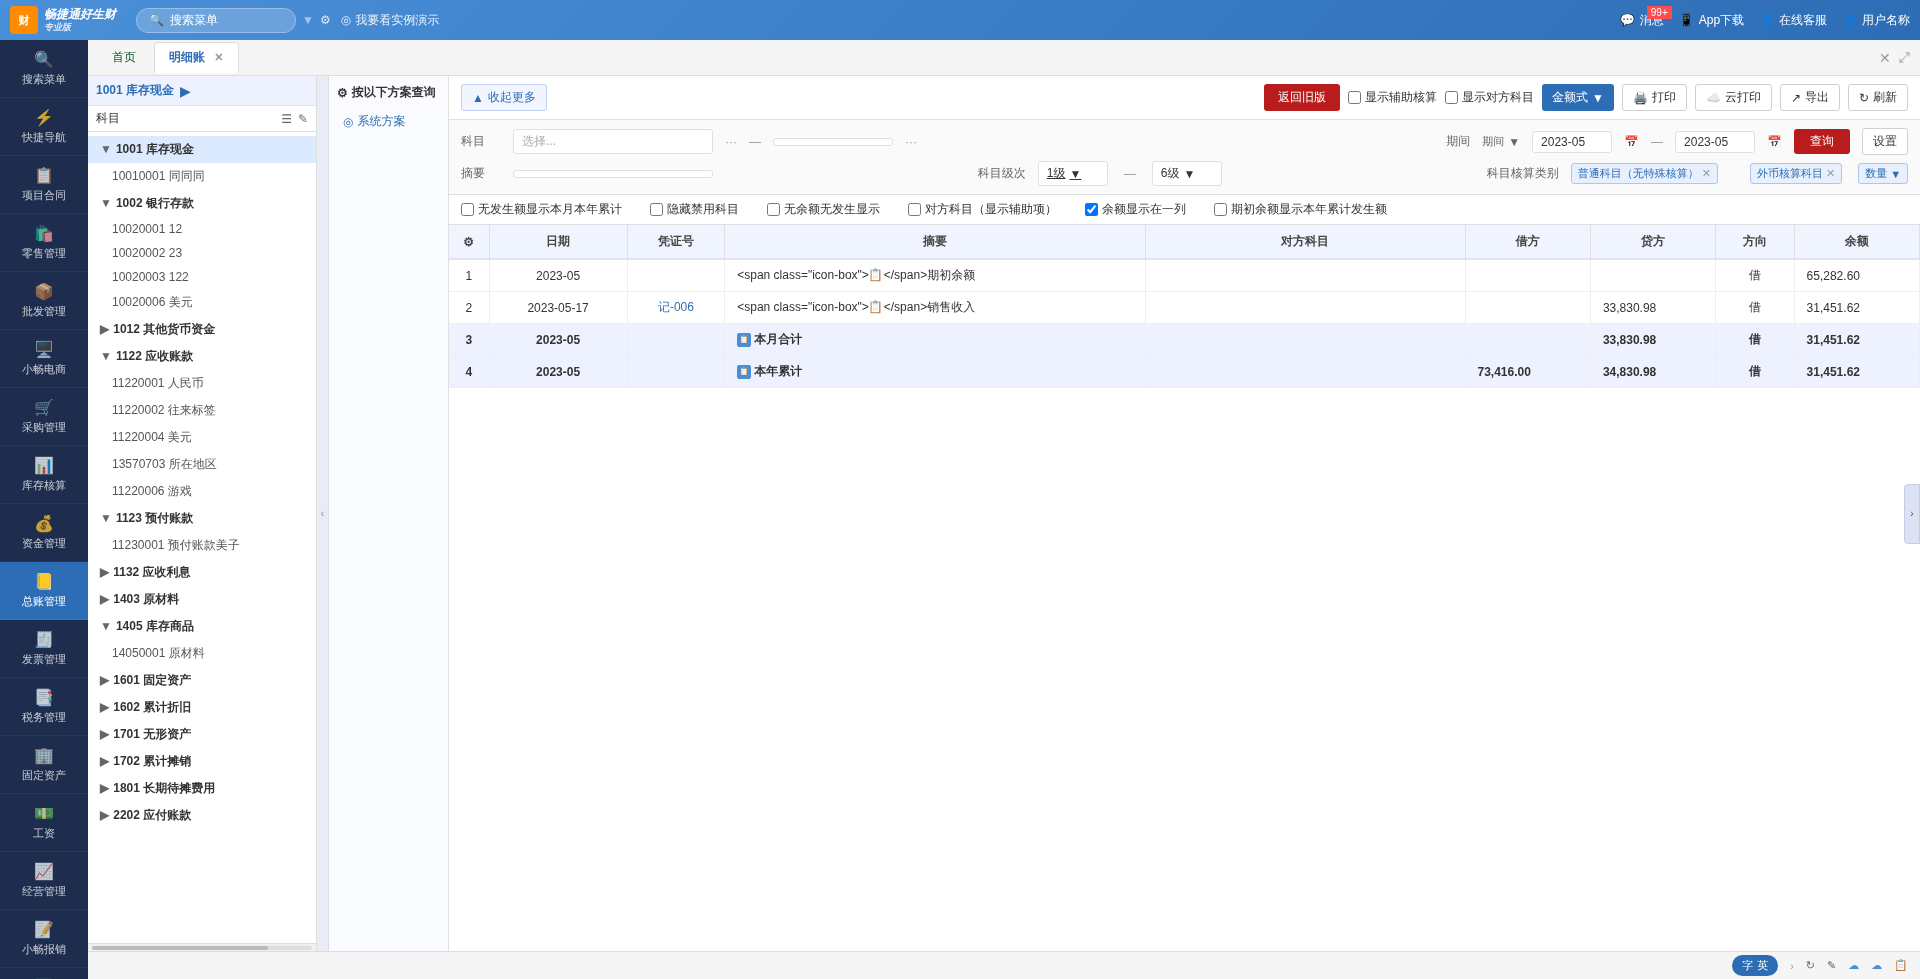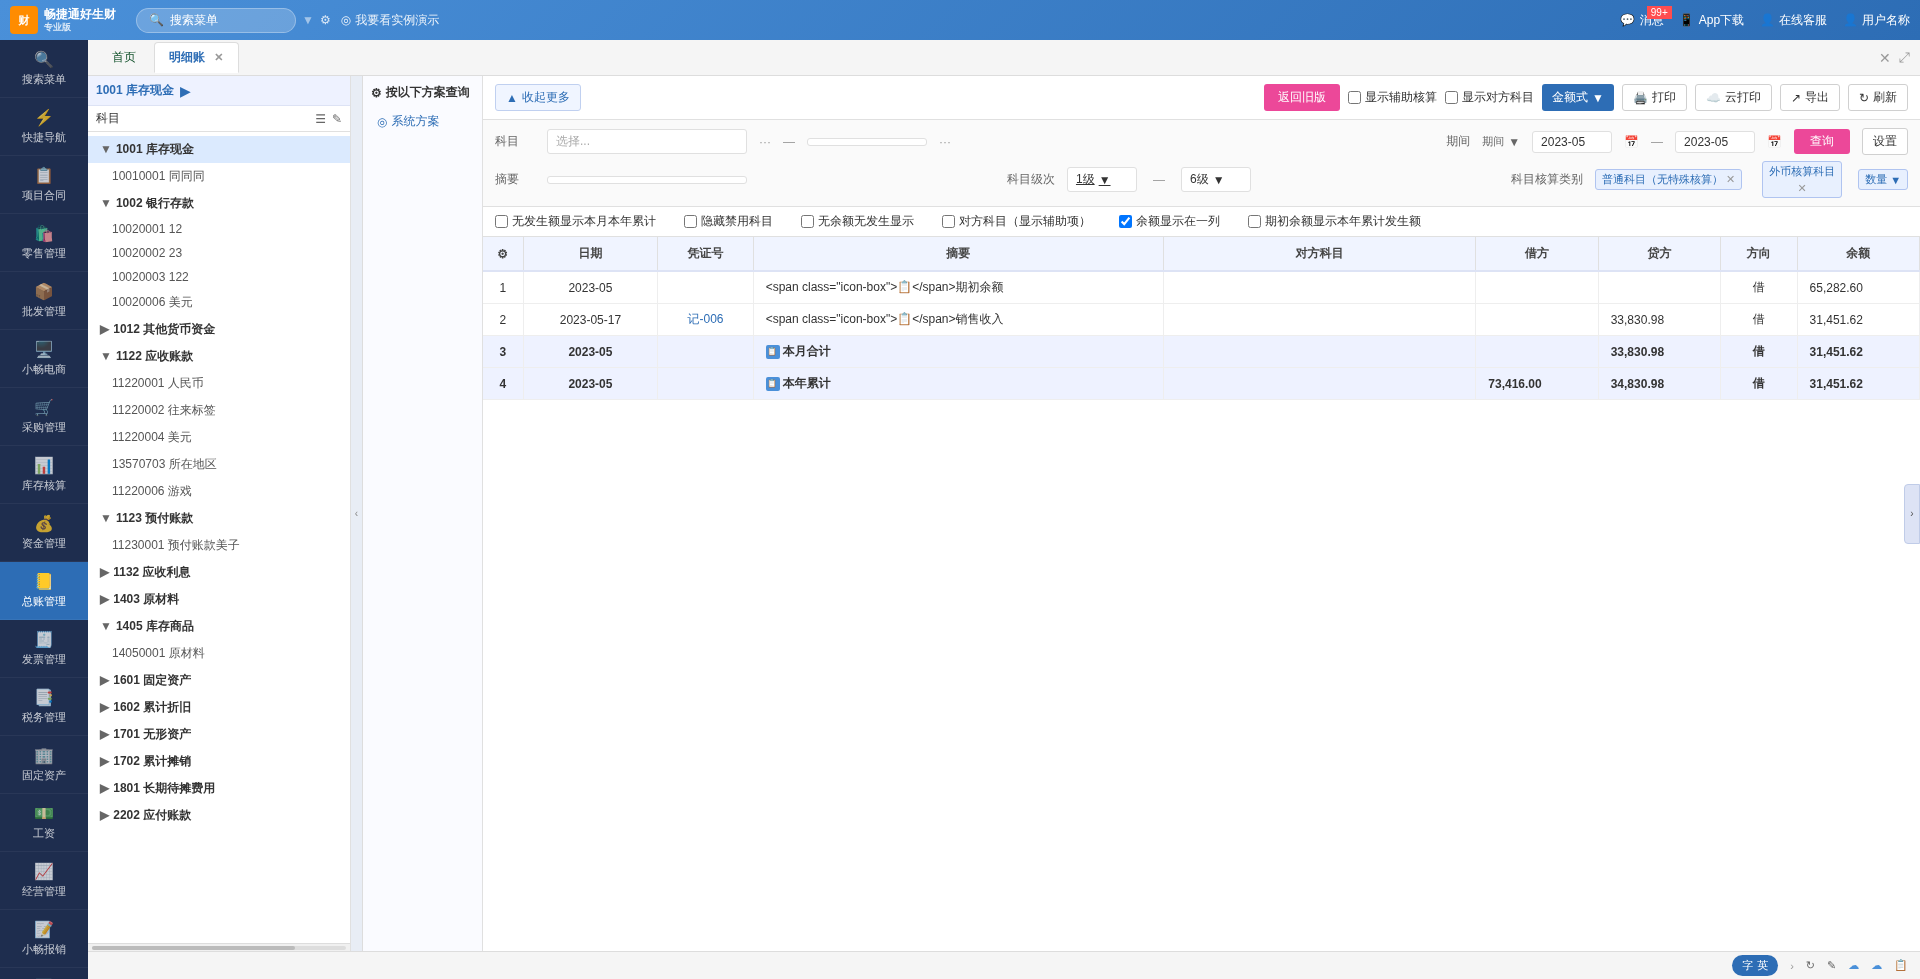--- a/index.html
+++ b/index.html
@@ -23,21 +23,21 @@
       font-weight: bold;
       margin-right: 20px;
     }
     .topbar-logo-icon {
       width: 28px; height: 28px;
       background: #ff8c00;
       border-radius: 4px;
       display: flex; align-items: center; justify-content: center;
       font-size: 11px; color: white; font-weight: bold;
     }
-    .topbar-logo-text { display: flex; flex-direction: column; line-height: 1.2; font-size: 12px; }
+    .topbar-logo-text { display: flex; flex-direction: column; line-height: 1.2; font-size: 12px; font-style: italic; }
     .topbar-logo-sub { font-size: 9px; opacity: 0.8; }
     .topbar-search {
       background: rgba(255,255,255,0.2);
       border: 1px solid rgba(255,255,255,0.3);
       border-radius: 14px;
       padding: 3px 12px;
       color: white;
       font-size: 12px;
       width: 160px;
       display: flex; align-items: center; gap: 6px;
@@ -130,21 +130,21 @@
     
     .inner-content {
       flex: 1;
       display: flex;
       overflow: hidden;
       background: white;
     }
 
     
     .accounts-panel {
-      width: 263px;
+      width: 229px;
       border-right: 1px solid #e0e0e0;
       display: flex;
       flex-direction: column;
       overflow: hidden;
     }
     .accounts-toolbar {
       display: flex;
       align-items: center;
       justify-content: space-between;
       padding: 4px 8px;
@@ -199,21 +199,21 @@
       background: #f0f5ff;
       border: 1px solid #c0d0f0;
       border-radius: 3px;
       padding: 4px 10px;
       font-size: 12px;
       cursor: pointer;
       color: #2d6db5;
       display: flex; align-items: center; gap: 4px;
     }
     .btn-primary {
-      background: #ec4899;
+      background: #b91c1c;
       border: none;
       border-radius: 3px;
       padding: 5px 14px;
       font-size: 12px;
       cursor: pointer;
       color: white;
       display: flex; align-items: center; gap: 4px;
     }
     .btn-secondary {
       background: white;
@@ -714,21 +714,21 @@
               <div class="filter-select" style="min-width:70px;">
                 <span>6级</span>
                 <span>▼</span>
               </div>
               <div style="flex:1;"></div>
               <span class="filter-label" style="min-width:auto; white-space:nowrap;">科目核算类别</span>
               <div class="filter-tag">
                 <span>普通科目（无特殊核算）</span>
                 <span class="close">✕</span>
               </div>
-              <div class="filter-tag" style="margin-left:8px;flex-direction:column;">
+              <div class="filter-tag" style="margin-left:20px;">
                 <span>外币核算科目</span>
                 <span class="close">✕</span>
               </div>
               <div class="filter-tag" style="margin-left:4px;">
                 <span>数量</span>
                 <span>▼</span>
               </div>
             </div>
           </div>
 

